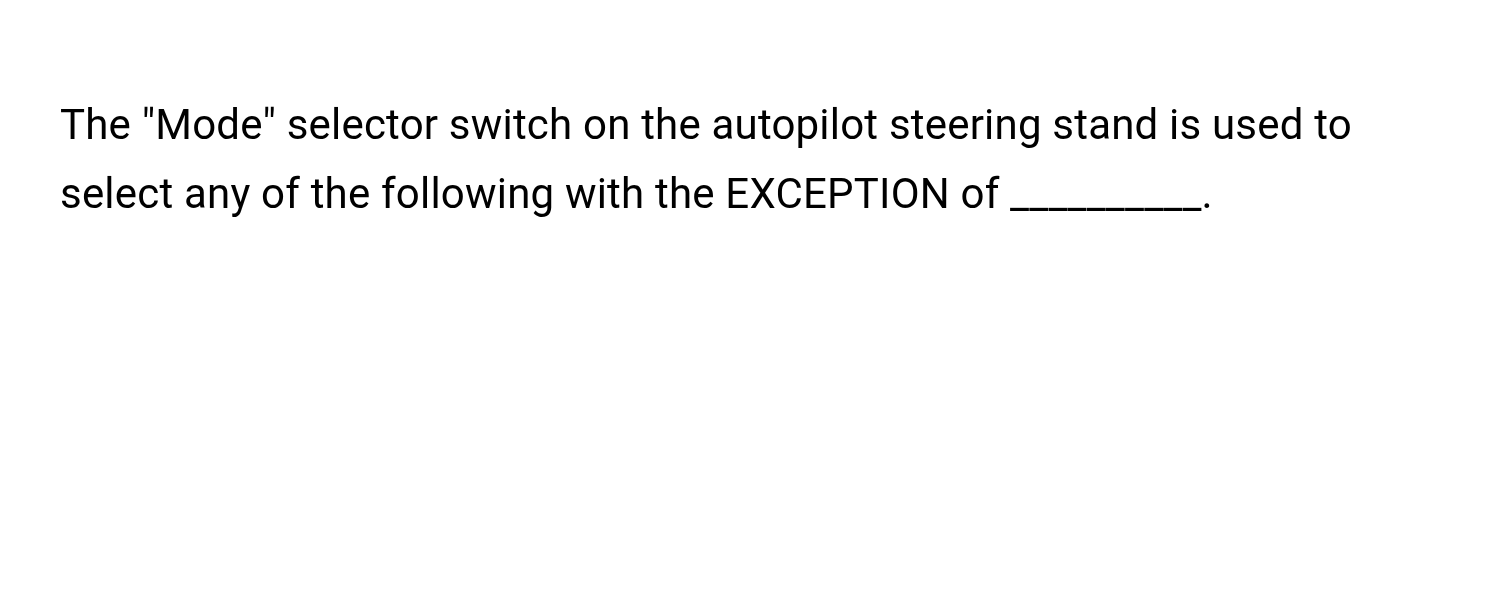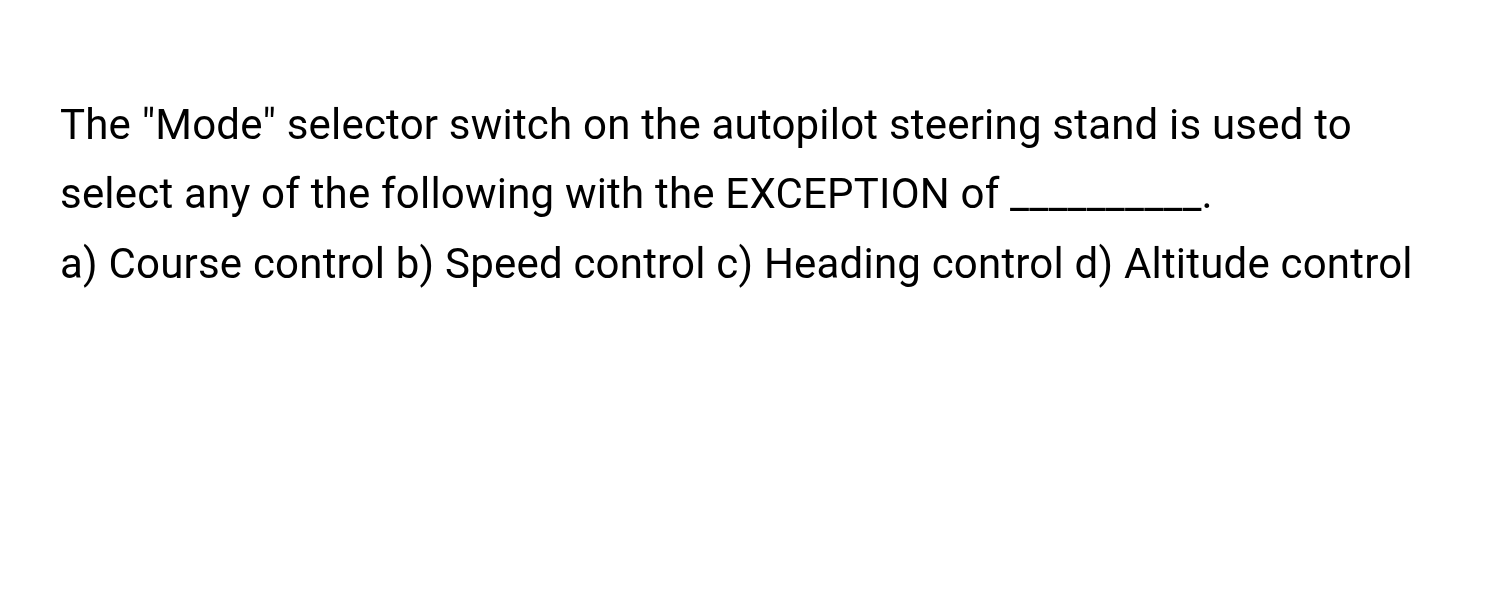--- a/index.html
+++ b/index.html
@@ -23,14 +23,13 @@
   }
   .options {
     margin: 0;
   }
 </style>
 </head>
 <body>
 
 <div class="content">
   <p class="question-stem">The "Mode" selector switch on the autopilot steering stand is used to select any of the following with the EXCEPTION of __________.</p>
-  <p class="options">a) Course control b) Speed control c) Heading control d) Altitude control</p>
 </div>
 
 </body></html>

